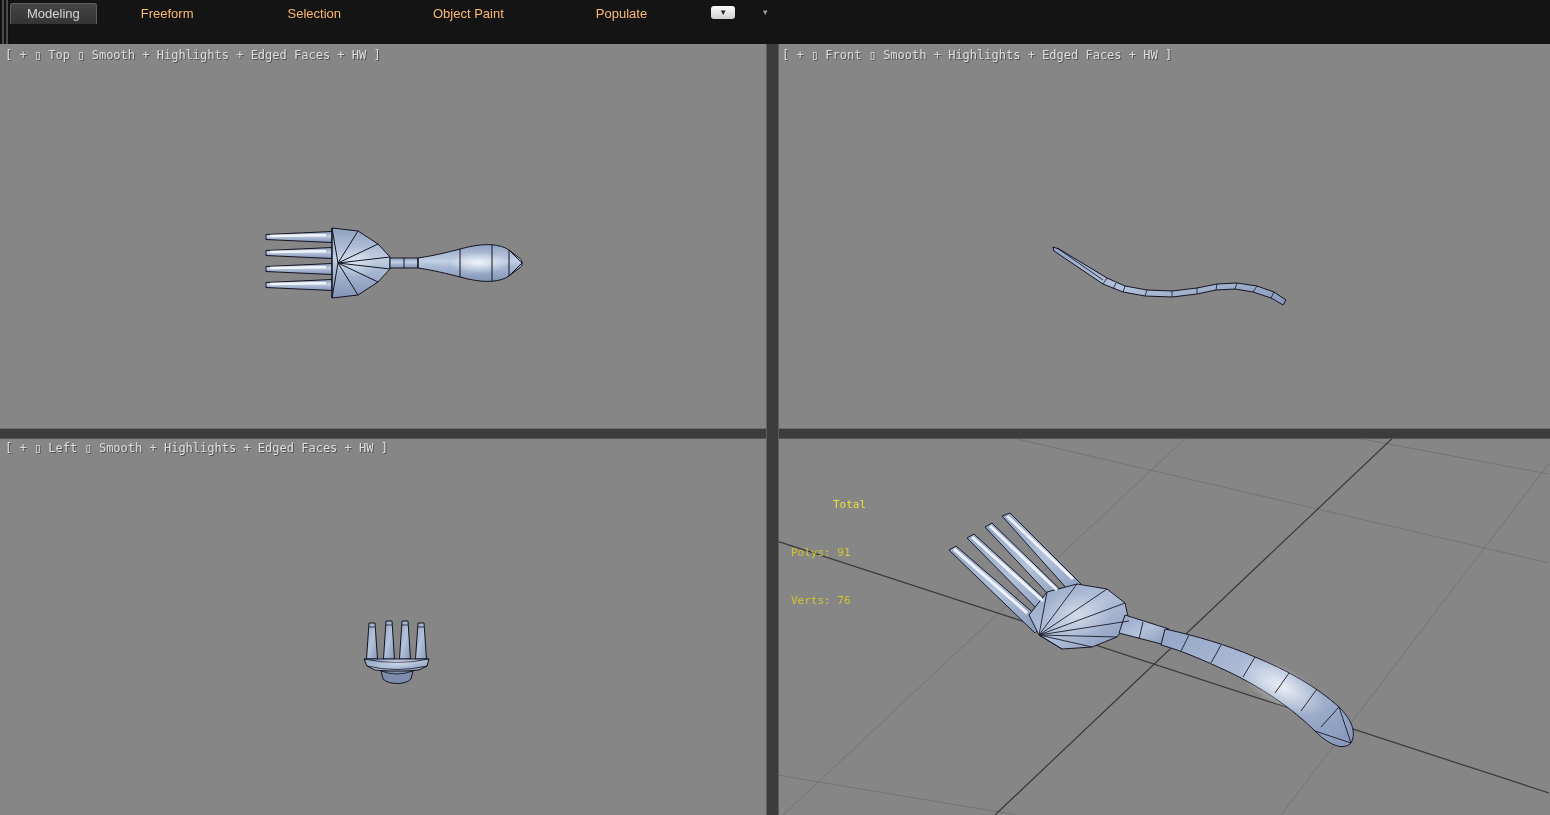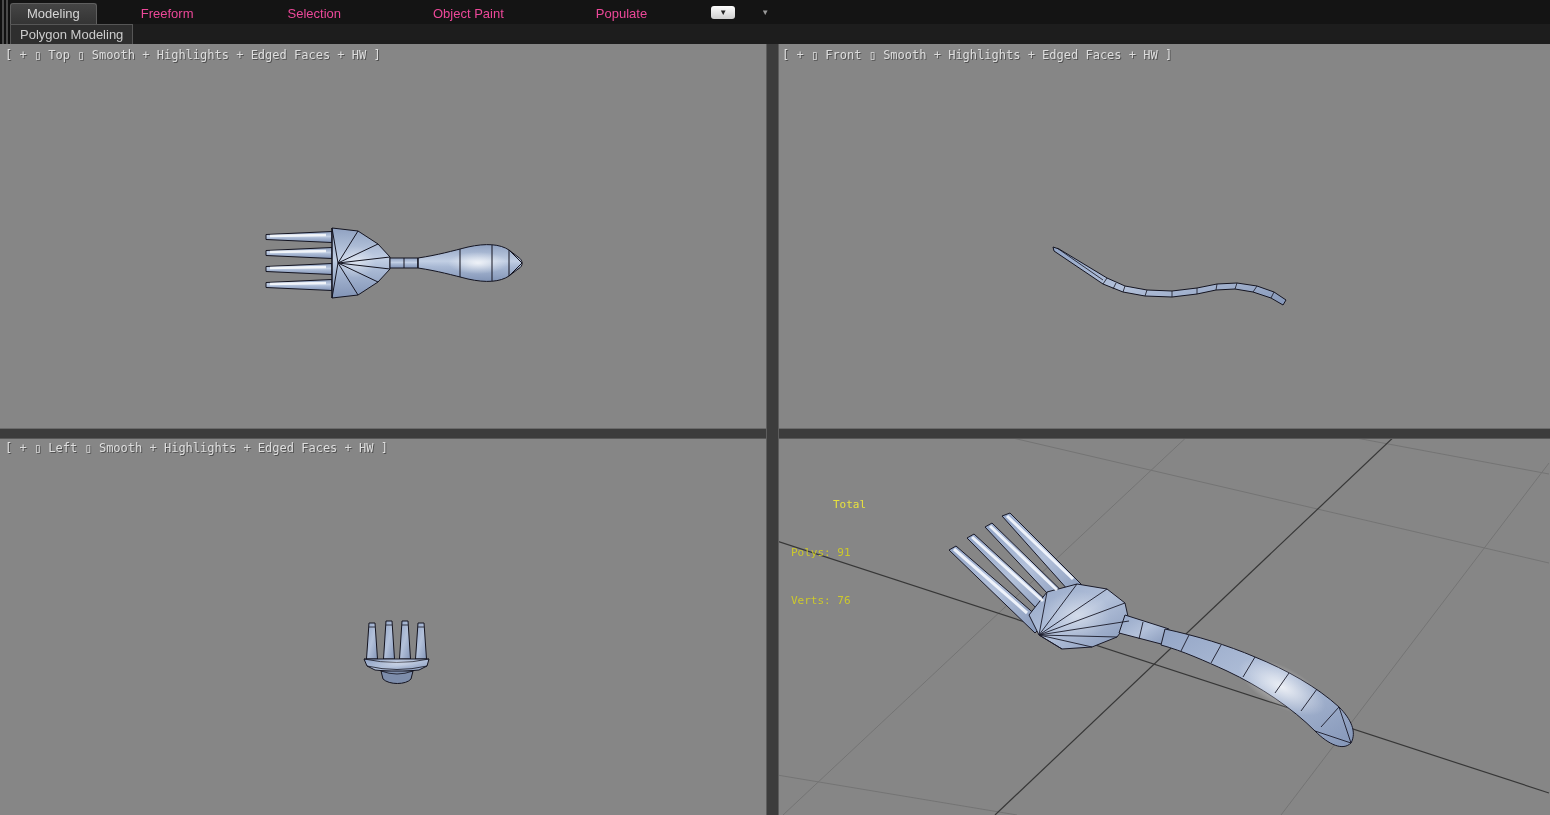--- a/index.html
+++ b/index.html
@@ -4,21 +4,21 @@
 <style>
   html,body{margin:0;padding:0;background:#000;}
   .app{position:relative;width:1550px;height:815px;overflow:hidden;background:#131313;
        font-family:"Liberation Sans",sans-serif;}
 
   
   .ribbon{position:absolute;left:0;top:0;width:1550px;height:44px;background:#141414;border-bottom:1px solid #000;}
   .grip{position:absolute;left:0;top:0;width:10px;height:44px;
         background:linear-gradient(90deg,#101010 0 2px,#4a4a4a 2px 4px,#101010 4px 6px,#4a4a4a 6px 8px,#101010 8px 10px);}
   .tab-row{position:absolute;left:10px;top:0;height:24px;right:0;display:flex;align-items:center;gap:20px;}
-  .tab{height:20px;line-height:20px;padding:0 16px;margin-top:3px;font-size:13px;color:#ec4899;cursor:default;}
+  .tab{height:20px;line-height:20px;padding:0 16px;margin-top:3px;font-size:13px;color:#fdba74;cursor:default;}
   .tab.active{background:linear-gradient(#454545,#343434);border:1px solid #5f5f5f;border-bottom:none;
               border-radius:3px 3px 0 0;color:#d6d6d6;}
   .ribbon-min-btn{margin-left:28px;width:24px;height:13px;background:linear-gradient(#fdfdfd,#cfcfcf);
                   border-radius:3px;display:flex;align-items:center;justify-content:center;
                   font-size:8px;color:#222;cursor:pointer;}
   .caret-small{margin-left:6px;font-size:8px;color:#9a9a9a;cursor:pointer;}
   .panel-row{position:absolute;left:10px;top:24px;height:20px;right:0;background:#1d1d1d;}
   .panel-tab{display:inline-block;height:19px;line-height:19px;padding:0 9px;background:#2e2e2e;
              border:1px solid #565656;border-bottom:none;font-size:13px;color:#cccccc;}
 
@@ -47,23 +47,20 @@
     <div class="tab-row">
       <div class="tab active">Modeling</div>
       <div class="tab" style="margin-left:8px">Freeform</div>
       <div class="tab" style="margin-left:42px">Selection</div>
       <div class="tab" style="margin-left:40px">Object Paint</div>
       <div class="tab" style="margin-left:40px">Populate</div>
       <div class="ribbon-min-btn">
         <span>▼</span>
       </div>
       <div class="caret-small">▼</div>
-    </div>
-    <div class="panel-row">
-      <div class="panel-tab">Polygon Modeling</div>
     </div>
   </div>
 
   <svg width="0" height="0" style="position:absolute">
     <defs>
       <linearGradient id="metalV" x1="0" y1="0" x2="0" y2="1">
         <stop offset="0" stop-color="#8fa1c1"></stop>
           <stop offset="0.45" stop-color="#c2cfe4"></stop>
         <stop offset="0.6" stop-color="#a9b9d4"></stop>
           <stop offset="1" stop-color="#8294b6"></stop>

